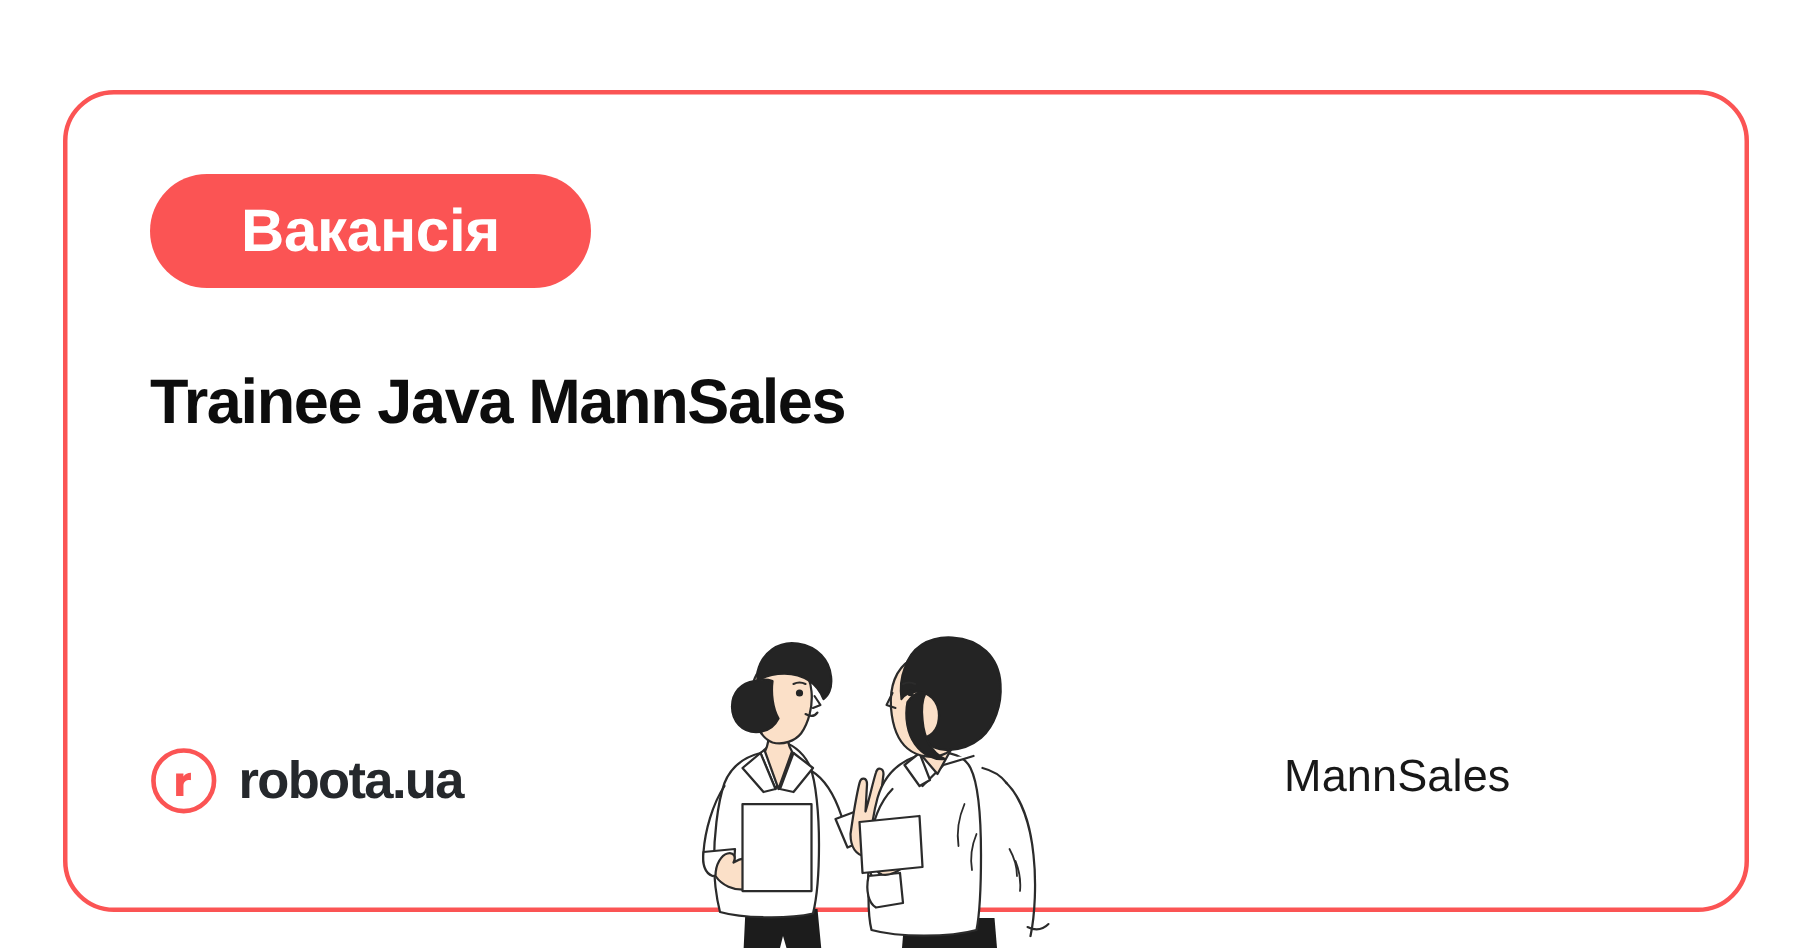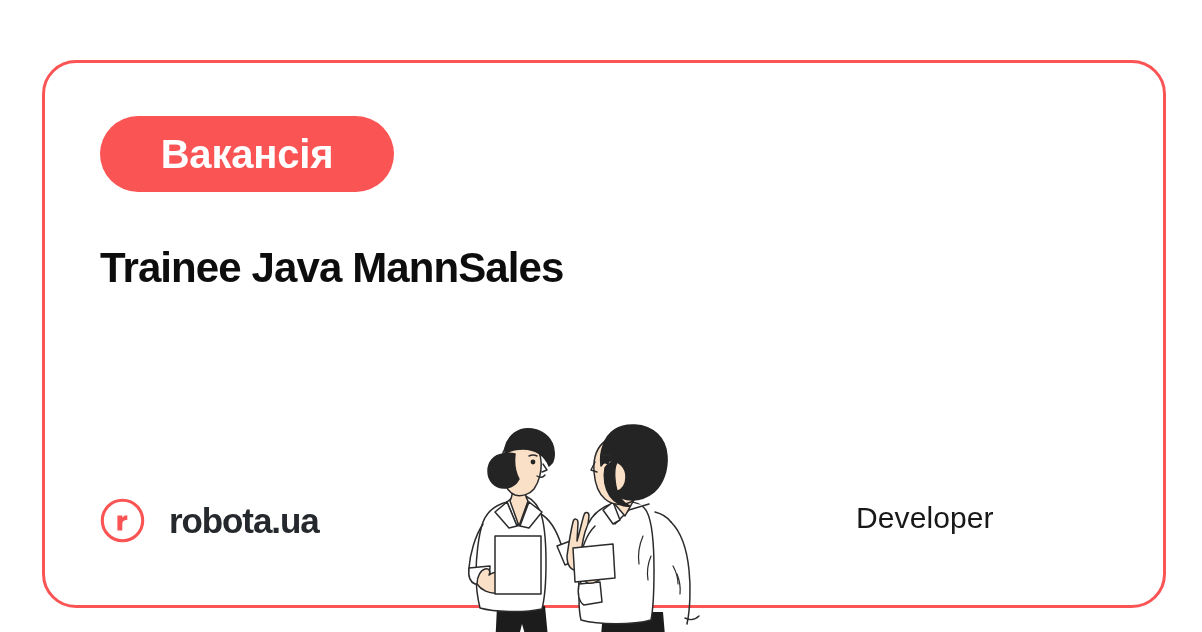--- a/index.html
+++ b/index.html
@@ -74,21 +74,21 @@
     white-space: nowrap;
   }
 
   
   .brand {
     position: absolute;
     left: 100px;
     top: 481px;
     display: flex;
     align-items: center;
-    gap: 24px;
+    gap: 14px;
     height: 46px;
   }
   .brand-mark {
     width: 45px;
     height: 45px;
     flex: 0 0 45px;
     display: block;
   }
   .brand-name {
     font-size: 35px;
@@ -139,21 +139,21 @@
   <div class="brand">
     <span class="brand-mark">
       <svg viewBox="0 0 45 45" width="45" height="45" aria-hidden="true">
         <circle cx="22.5" cy="22.5" r="20.2" fill="none" stroke="#fb5454" stroke-width="3.1"></circle>
         <path d="M17.4 32.6 V17.6 h4.9 v2.1 c1.1 -1.7 2.8 -2.5 5.0 -2.5 v4.9 c-3.1 -0.2 -5.0 1.0 -5.0 3.9 v6.6 z" fill="#fb5454"></path>
       </svg>
     </span>
     <span class="brand-name">robota.ua</span>
   </div>
 
-  <div class="company-name">Developer</div>
+  <div class="company-name">MannSales</div>
 
   <div class="illustration">
     <svg viewBox="0 0 290 242" width="290" height="242" aria-hidden="true">
       <g fill="none" stroke="#2b2b2b" stroke-width="1.5" stroke-linecap="round" stroke-linejoin="round">
 
         <path d="M42 200 h48 l4 42 h-20 l-7 -24 l-6 24 h-21 z" fill="#1c1c1c" stroke="none"></path>
 
         <path d="M52 96 c-12 3 -20 10 -24 20 c-5 14 -7 38 -7 52 c0 14 2 26 4 34
                  c14 4 44 5 62 1 c3 -12 4 -30 4 -46 c0 -20 -2 -42 -6 -52
                  c-4 -9 -11 -15 -22 -18 z" fill="#ffffff"></path>

